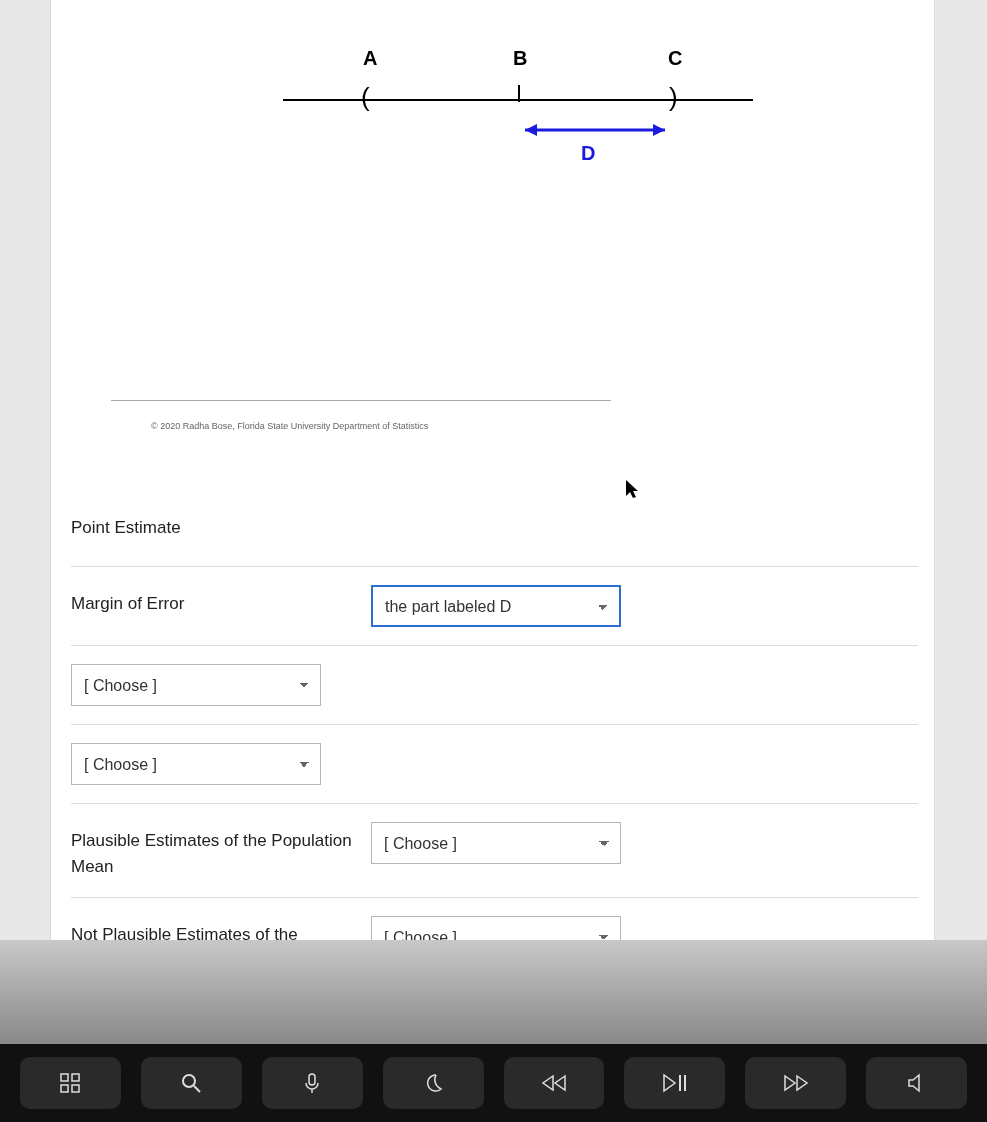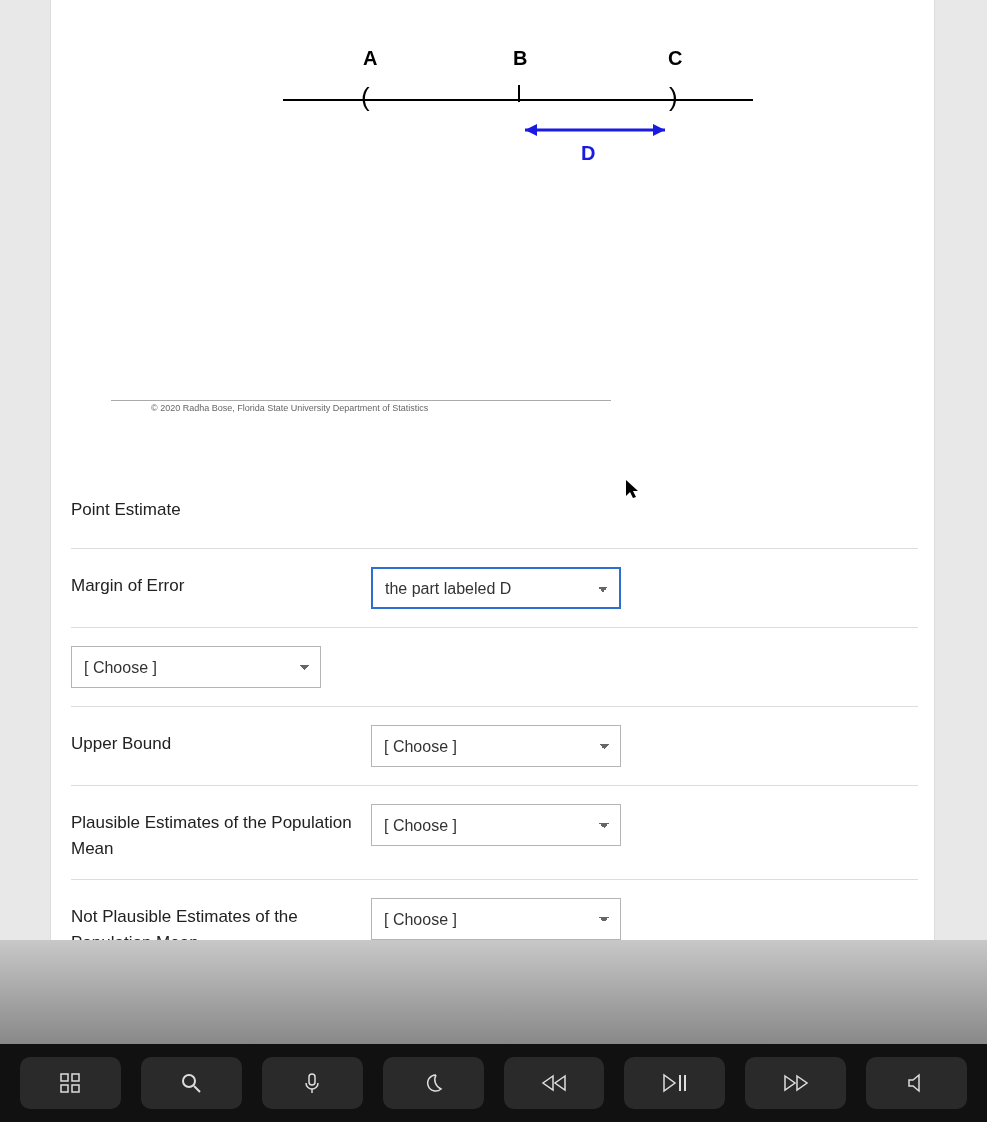--- a/index.html
+++ b/index.html
@@ -33,21 +33,21 @@
   }
   .copyright-line {
     border-top: 1px solid #aaa;
     margin: 0 40px 0 50px;
     width: 500px;
     margin-left: 60px;
   }
   .copyright {
     font-size: 9px;
     color: #666;
-    margin-top: 2px;
+    margin-top: 20px;
     padding-left: 40px;
   }
   .questions {
     margin-top: 60px;
     padding: 0 16px 0 20px;
   }
   .q-row {
     display: flex;
     align-items: flex-start;
     border-bottom: 1px solid #ddd;
@@ -169,21 +169,20 @@
       </select>
     </div>
 
     <div class="q-row">
       <select class="q-select">
         <option>[ Choose ]</option>
       </select>
     </div>
 
     <div class="q-row">
-      <div class="q-label">Upper Bound</div>
       <select class="q-select">
         <option>[ Choose ]</option>
       </select>
     </div>
 
     <div class="q-row">
       <div class="q-label">Plausible Estimates of the Population Mean</div>
       <select class="q-select">
         <option>[ Choose ]</option>
       </select>

